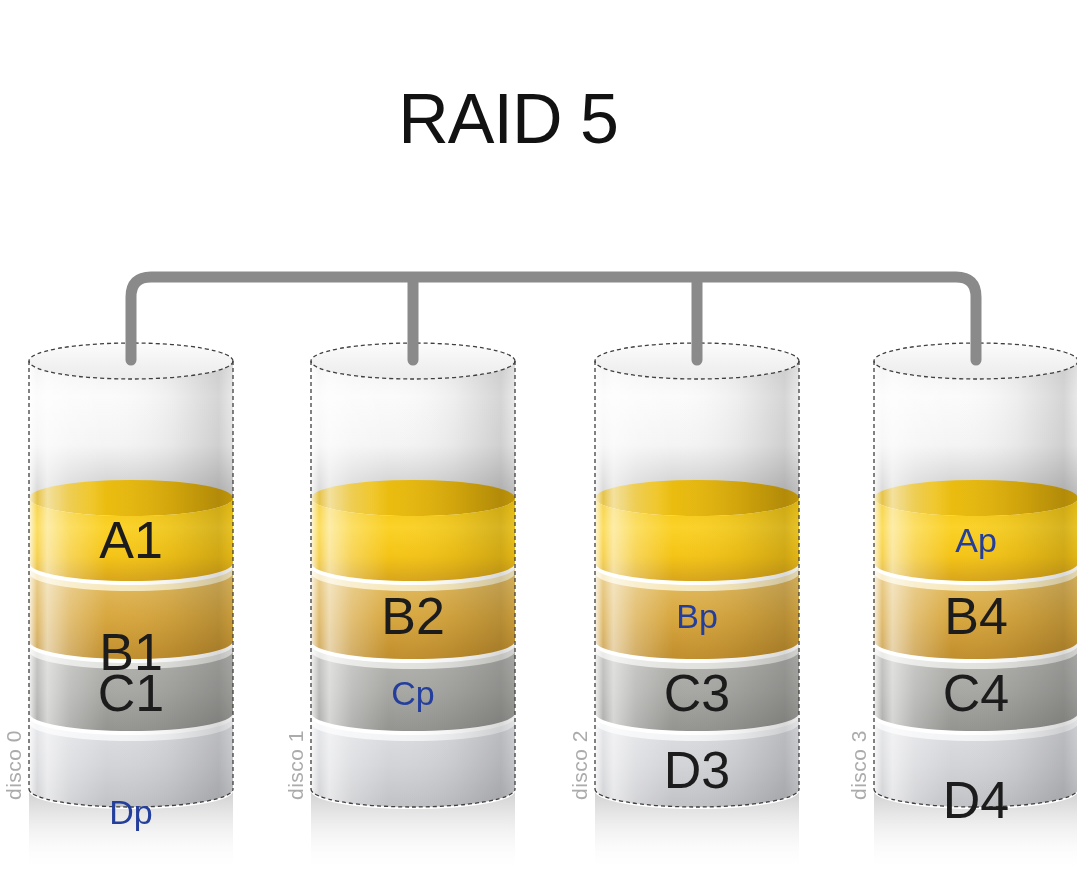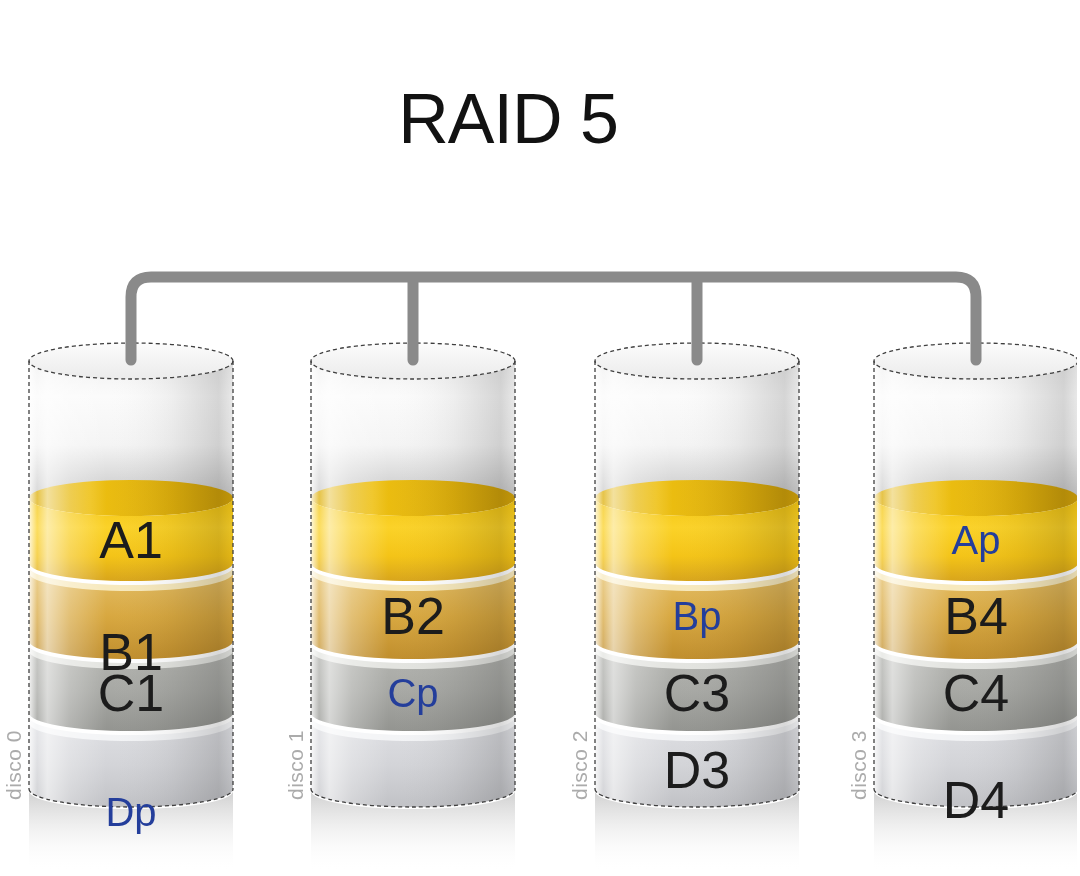--- a/index.html
+++ b/index.html
@@ -15,21 +15,21 @@
     transform: translateX(-50%);
     font-size: 70px; line-height: 70px; letter-spacing: -1px;
     color: var(--title_text, #121212); white-space: nowrap;
   }
   .block-label {
     position: absolute; transform: translate(-50%, -50%);
     font-size: 52px; line-height: 56px;
     color: var(--block_text, #1c1c1c); white-space: nowrap;
   }
   .block-label.parity {
-    font-size: 40px; line-height: 40px;
+    font-size: 34px; line-height: 40px;
     color: var(--parity_text, #243E9B);
   }
   .disk-name {
     position: absolute; width: 110px; height: 24px; line-height: 24px;
     font-size: 21px; letter-spacing: 0.5px;
     color: var(--disk_label_text, #ABABAB);
     transform-origin: left bottom; transform: rotate(-90deg);
     text-align: left; white-space: nowrap;
   }
   .bus { stroke: var(--connector, #8A8A8A); stroke-width: 11; fill: none;

